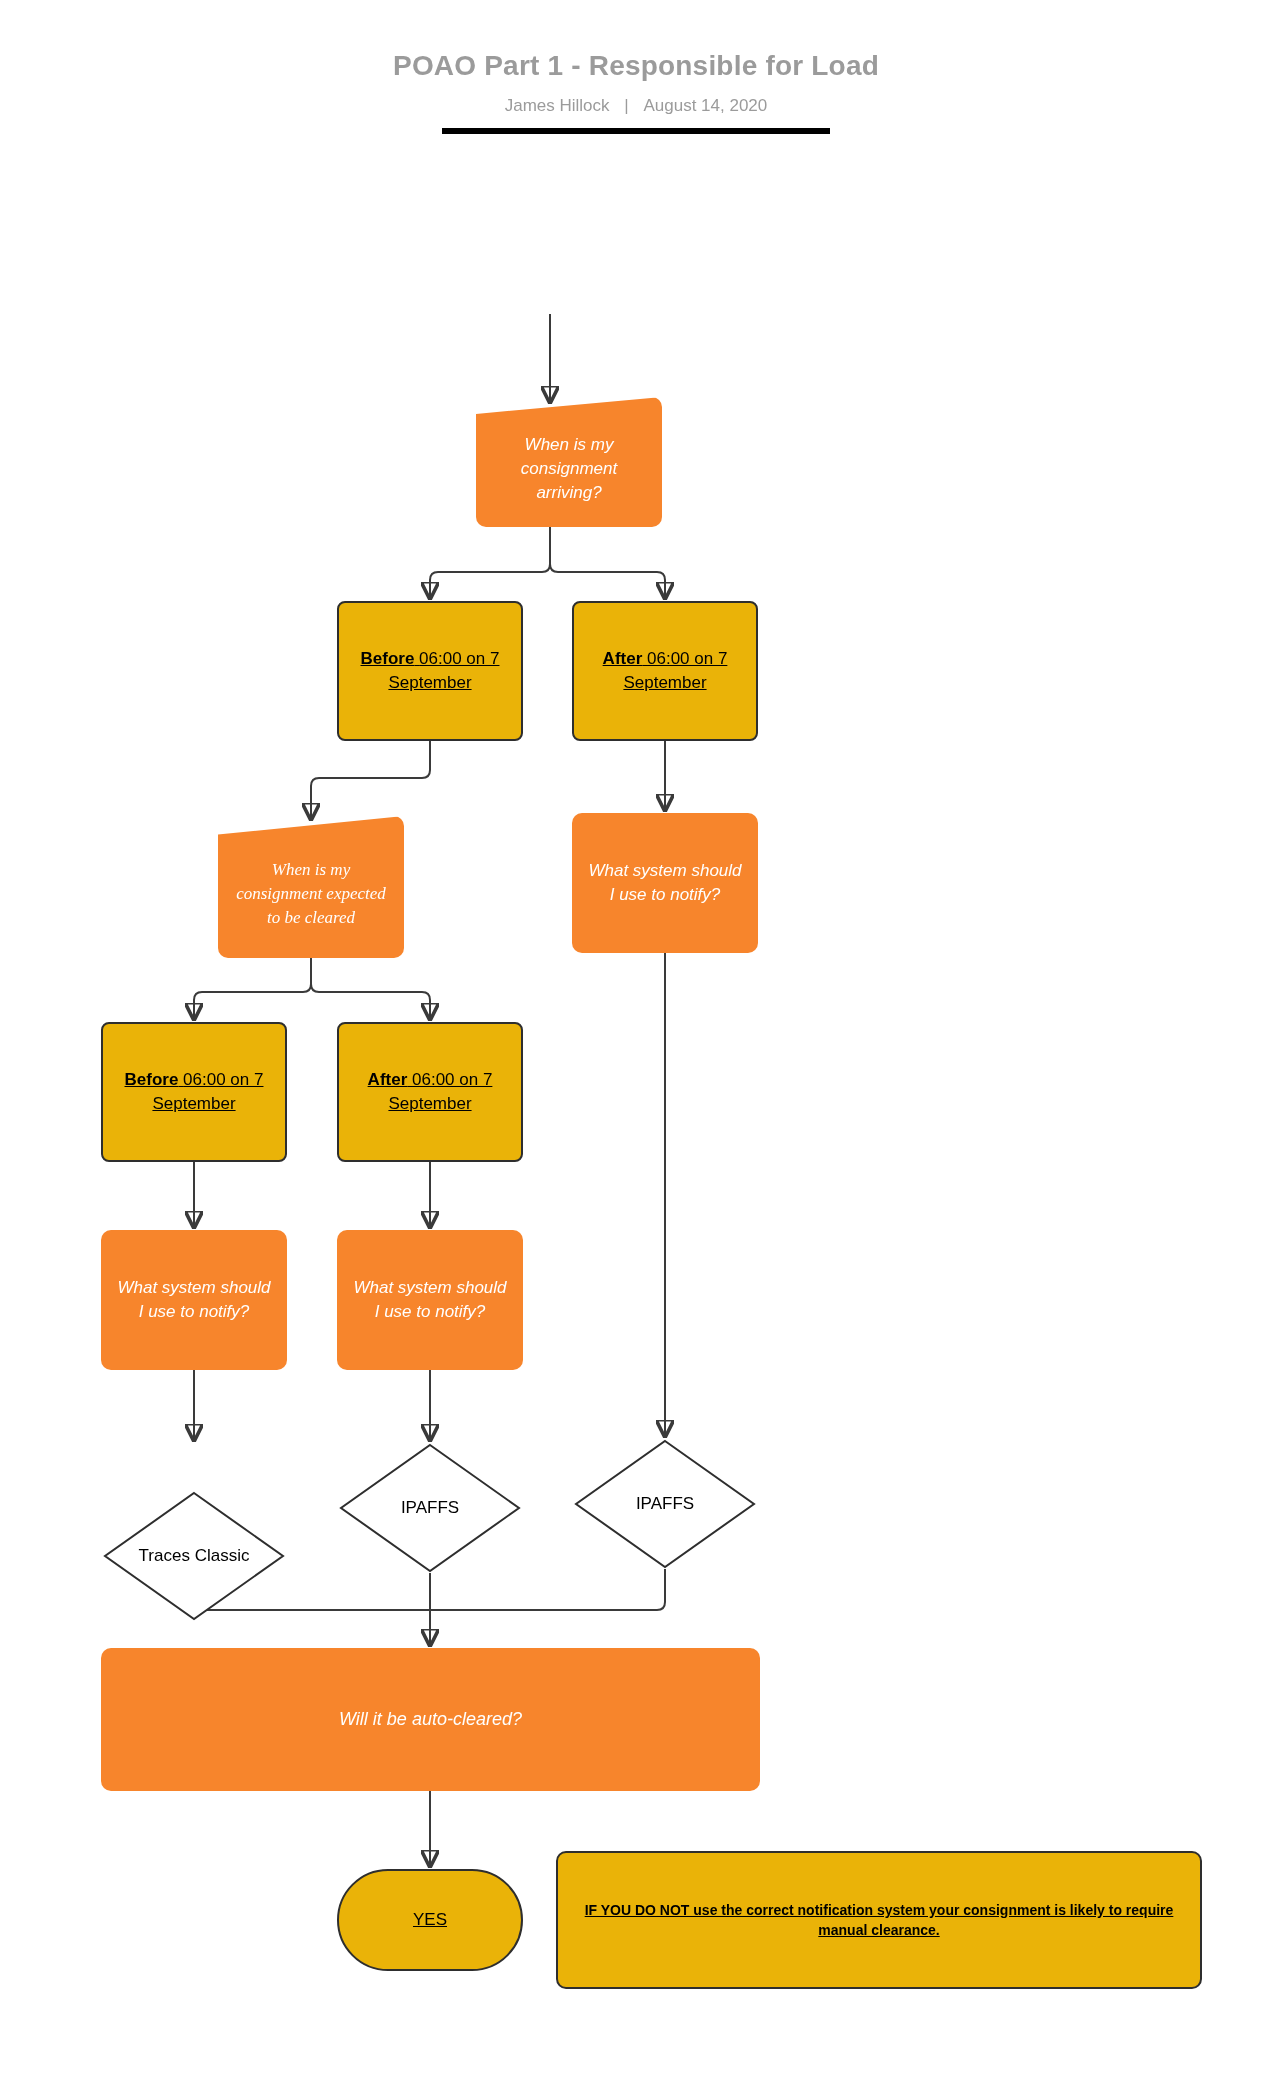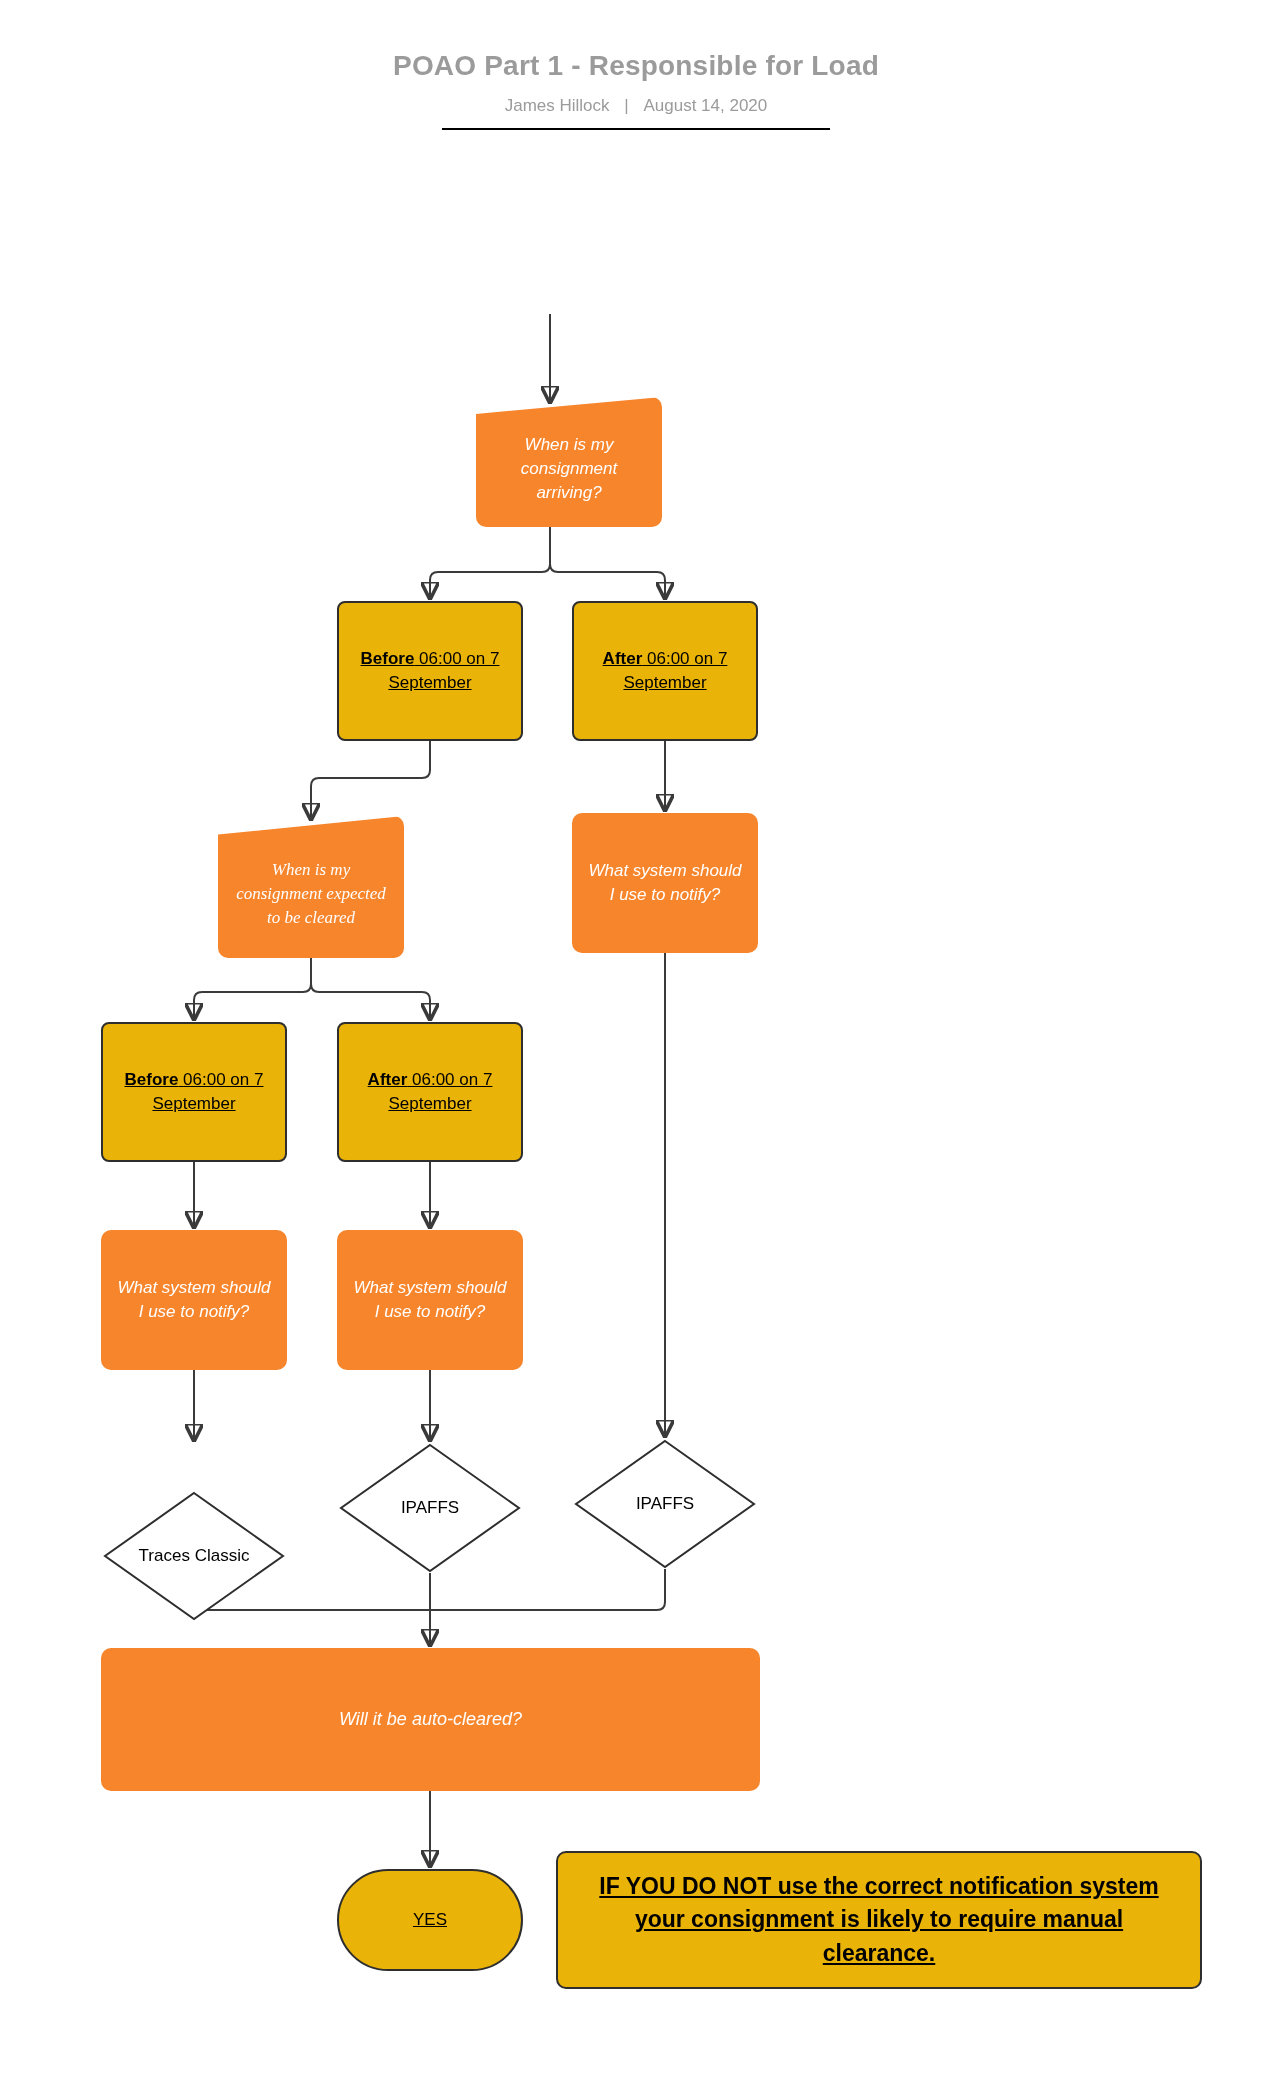--- a/index.html
+++ b/index.html
@@ -7,35 +7,35 @@
     --shape-border:#2E2E2E;
     --connector:#3A3A3A;
     --title-gray:#9B9B9B;
   }
   *{box-sizing:border-box;}
   body{margin:0;background:#ffffff;font-family:"Liberation Sans",sans-serif;}
   .canvas{position:relative;width:1272px;height:2076px;background:#ffffff;overflow:hidden;}
 
   .header{position:absolute;top:50px;left:0;width:100%;text-align:center;color:var(--title-gray);}
   .page-title{font-size:28px;font-weight:bold;letter-spacing:.2px;margin:0 0 14px 0;}
-  .byline{display:inline-block;font-size:17px;padding:0 58px 12px 58px;border-bottom:2px solid #000000;}
+  .byline{display:inline-block;font-size:17px;padding:0 58px 12px 58px;border-bottom:6px solid #000000;}
   .byline span{margin:0 5px;}
 
   .connectors{position:absolute;left:0;top:0;pointer-events:none;}
   .connectors path{fill:none;stroke:var(--connector);stroke-width:2;}
   .arrowhead{fill:var(--connector);}
 
   .node{position:absolute;display:flex;align-items:center;justify-content:center;
         text-align:center;font-size:17px;line-height:1.4;padding:0 14px;color:#000;}
   .orange{background:var(--accent-orange);color:#fff;font-style:italic;border-radius:10px;}
   .card{clip-path:polygon(0 13%,100% 0,100% 100%,0 100%);padding-top:14px;}
   .stadium-start{border-radius:44px;}
   .white-box{background:#eab308;border:2px solid var(--shape-border);border-radius:8px;padding:0 12px;text-decoration:underline;}
   .stadium-end{border-radius:51px;}
-  .note{font-weight:bold;font-size:23px;border-radius:10px;padding:0 26px;line-height:1.45;}
+  .note{font-weight:bold;font-size:14px;border-radius:10px;padding:0 26px;line-height:1.45;}
   .wide{font-size:18px;}
   .b{font-weight:bold;}
 
   .diamond{position:absolute;}
   .diamond svg{display:block;width:100%;height:100%;}
   .diamond polygon{fill:#fff;stroke:var(--shape-border);stroke-width:2;}
   .diamond .lbl{position:absolute;inset:0;display:flex;align-items:center;justify-content:center;
                 font-size:17px;color:#000;text-align:center;}
 </style>
 </head>

